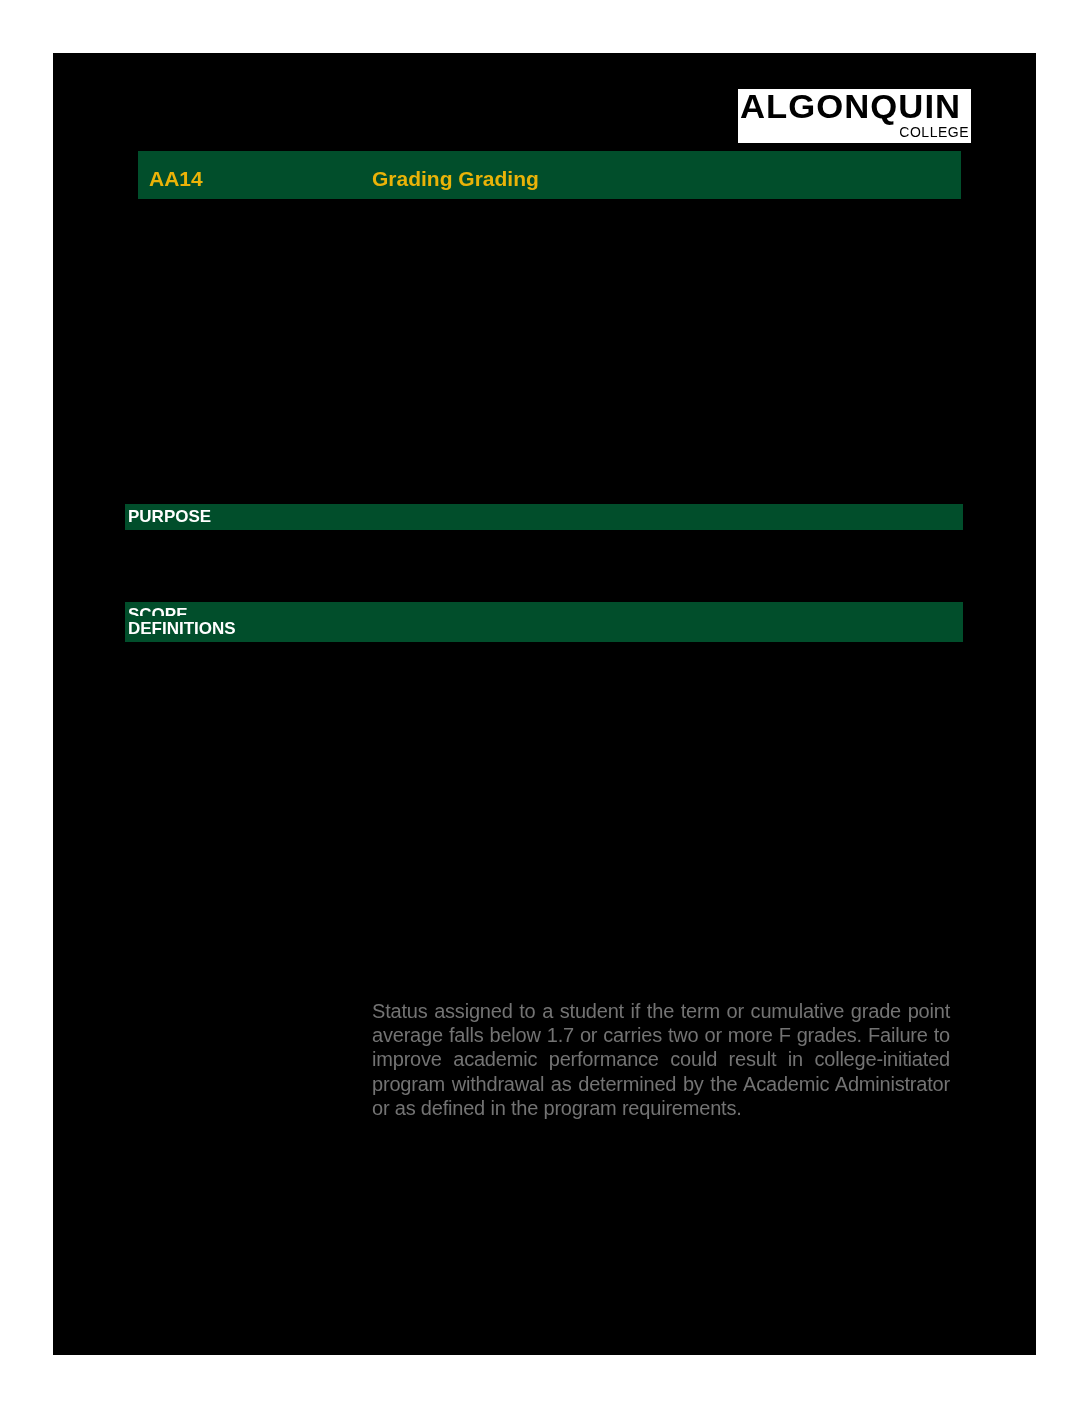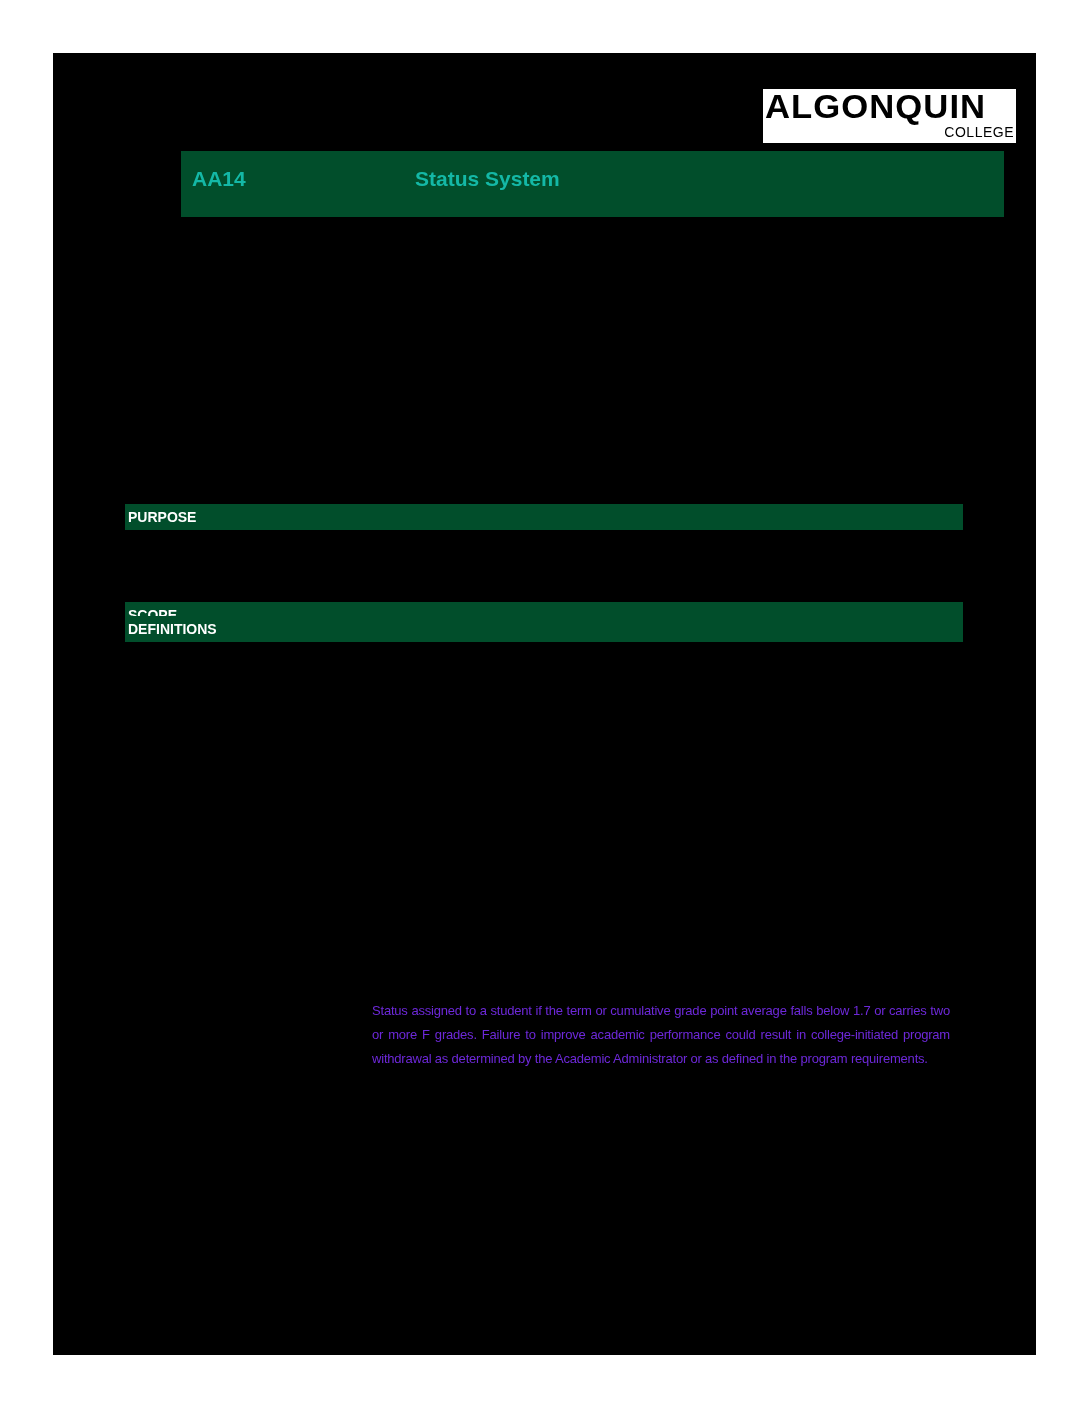--- a/index.html
+++ b/index.html
@@ -13,28 +13,27 @@
     .page {
       position: absolute;
       left: 53px;
       top: 53px;
       width: 983px;
       height: 1302px;
       background: #000000;
     }
     .logo {
       position: absolute;
-      left: 763px;
+      left: 738px;
       top: 89px;
       width: 233px;
       height: 54px;
       background: #ffffff;
       font-family: "Liberation Sans", sans-serif;
       color: #000000;
-      padding-left: 20px;
     }
     .logo-top {
       position: absolute;
       left: 2px;
       top: 0px;
       font-size: 34px;
       font-weight: bold;
       letter-spacing: 1px;
       line-height: 34px;
       transform: scaleX(1.02);
@@ -46,77 +45,76 @@
       top: 32px;
       font-size: 14px;
       line-height: 22px;
       letter-spacing: 0.5px;
     }
     .title-bar {
       position: absolute;
       left: 138px;
       top: 151px;
       width: 823px;
-      height: 66px;
+      height: 48px;
       background: #014e2b;
-      color: #14b8a6;
+      color: #eab308;
       font-family: "Liberation Sans", sans-serif;
       font-weight: bold;
       font-size: 21px;
-      margin-left: 43px;
     }
     .title-code {
       position: absolute;
       left: 11px;
       top: 16px;
     }
     .title-name {
       position: absolute;
       left: 234px;
       top: 16px;
     }
     .section-bar {
       position: absolute;
       left: 125px;
       width: 838px;
       height: 26px;
       background: #014e2b;
       color: #ffffff;
       font-family: "Liberation Sans", sans-serif;
       font-weight: bold;
-      font-size: 14px;
+      font-size: 17px;
       line-height: 26px;
       padding-left: 3px;
       box-sizing: border-box;
     }
     .definition-text {
       position: absolute;
       left: 372px;
       top: 999px;
       width: 578px;
       font-family: "Liberation Sans", sans-serif;
-      font-size: 13px;
+      font-size: 20px;
       line-height: 24.2px;
-      color: #6d28d9;
+      color: #737373;
       text-align: justify;
       letter-spacing: -0.2px;
     }
   </style>
 </head>
 <body>
 
 <div class="page"></div>
 
 <div class="logo">
   <span class="logo-top">ALGONQUIN</span>
   <span class="logo-bottom">COLLEGE</span>
 </div>
 
 <div class="title-bar">
   <span class="title-code">AA14</span>
-  <span class="title-name">Status System</span>
+  <span class="title-name">Grading Grading</span>
 </div>
 
 <div class="section-bar" style="top:504px;">PURPOSE</div>
 <div class="section-bar" style="top:578px;margin-top:24px;">SCOPE</div>
 <div class="section-bar" style="top:616px;">DEFINITIONS</div>
 
 <div class="definition-text">Status assigned to a student if the term or cumulative grade point average falls below 1.7 or carries two or more F grades. Failure to improve academic performance could result in college-initiated program withdrawal as determined by the Academic Administrator or as defined in the program requirements.</div>
 
 </body></html>

